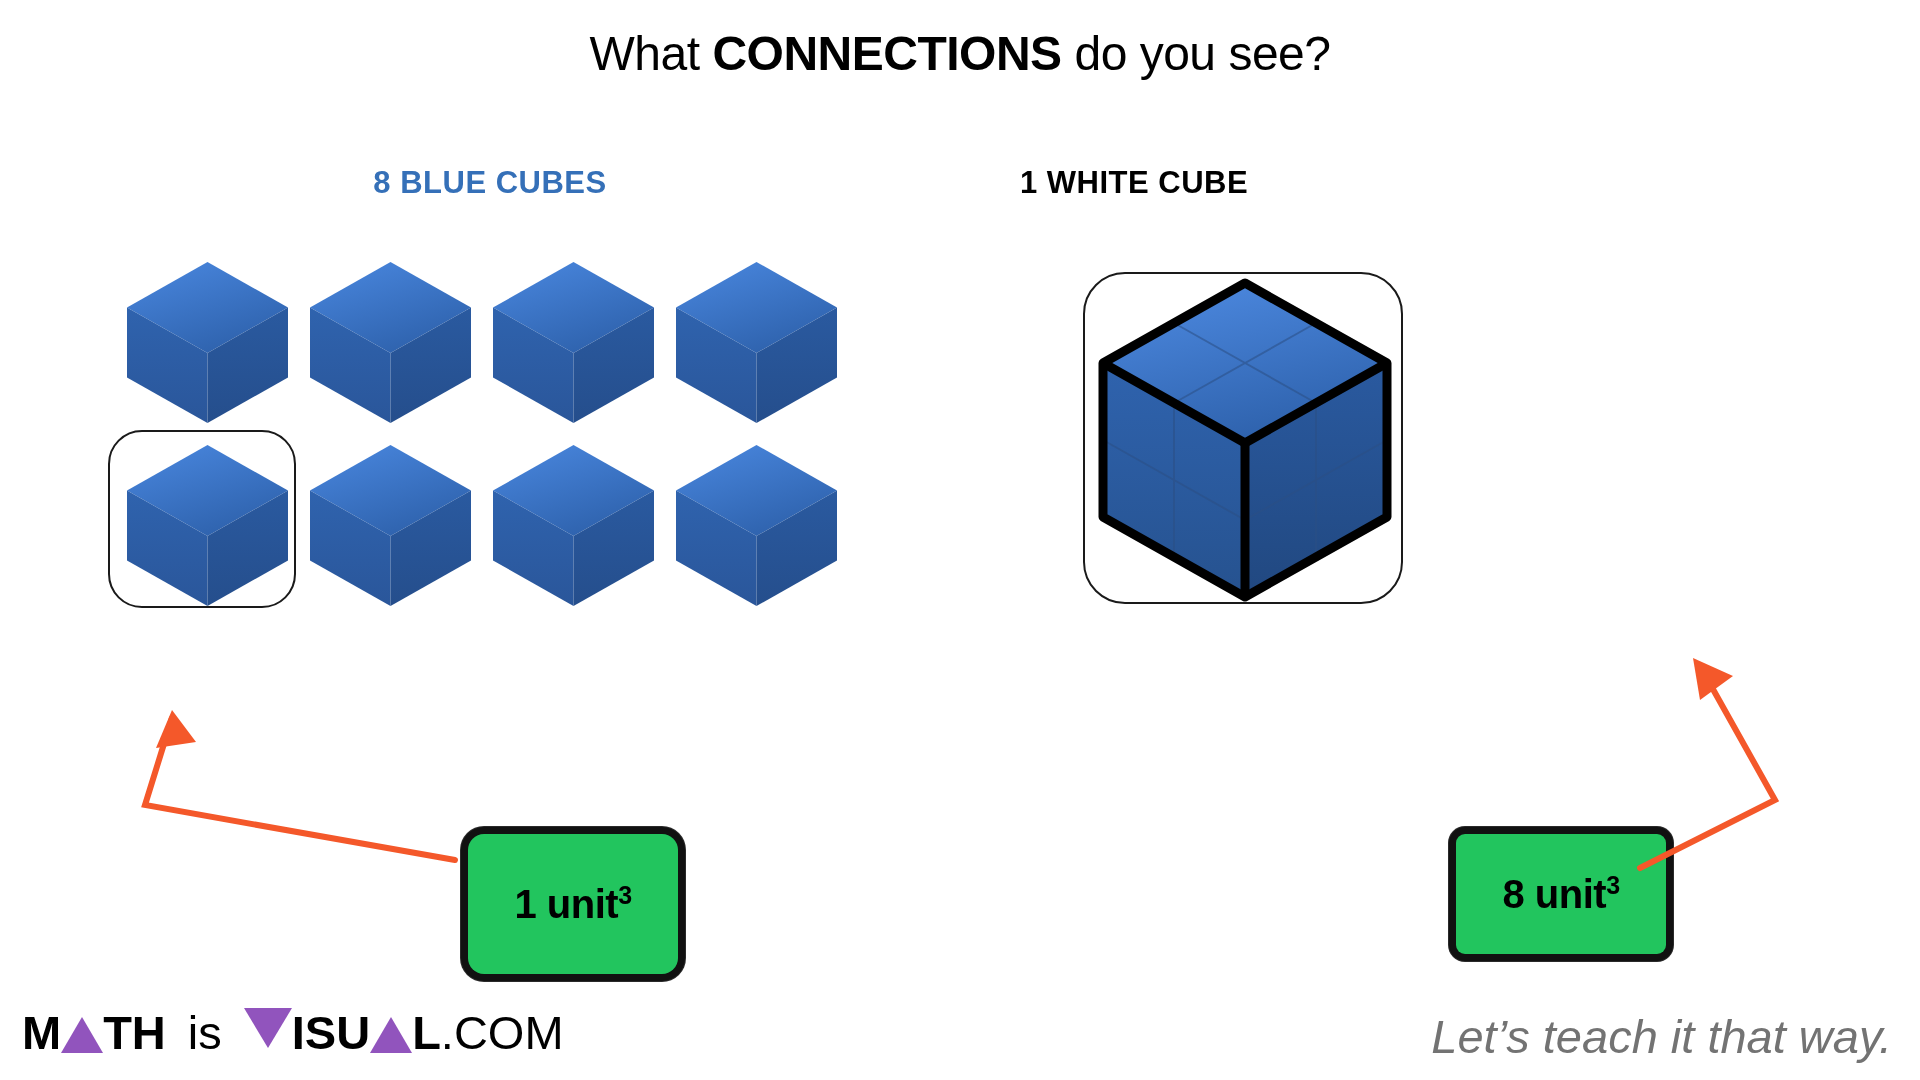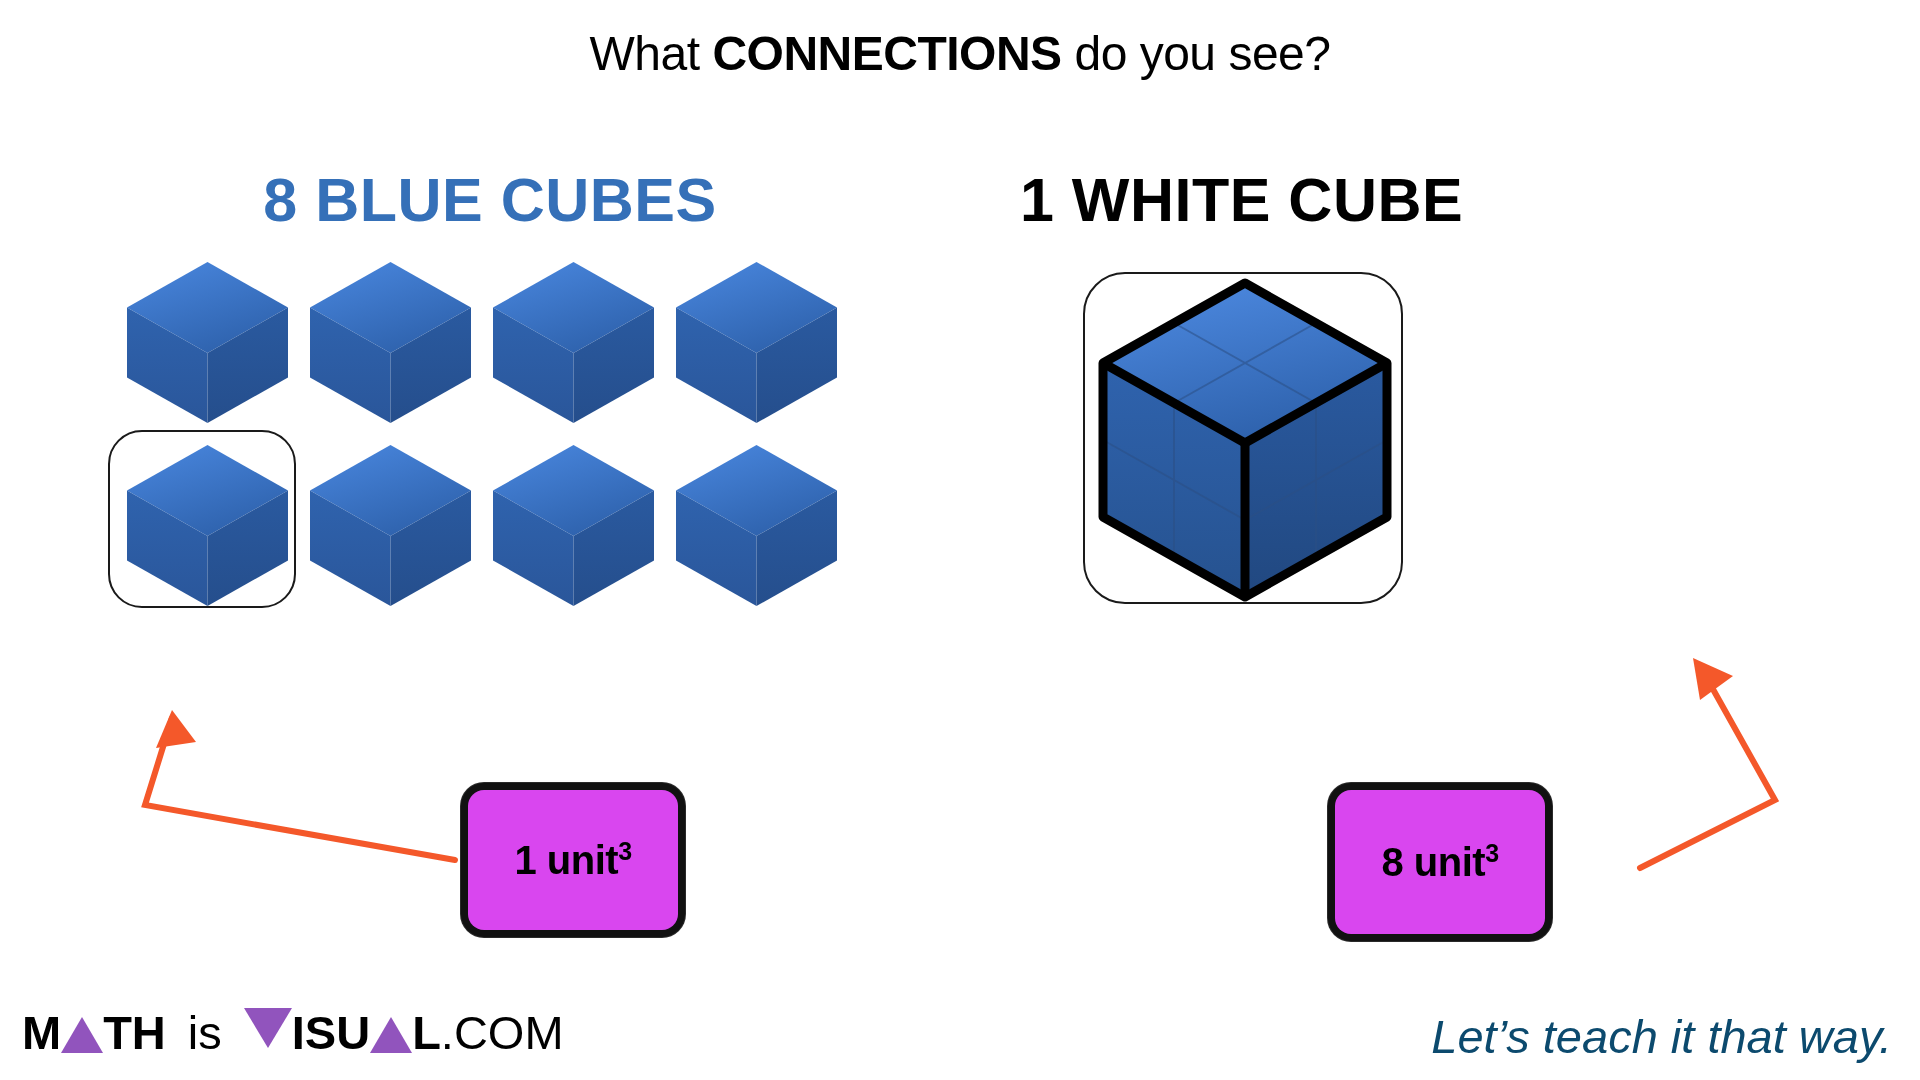--- a/index.html
+++ b/index.html
@@ -26,21 +26,21 @@
     font-weight: 300;
     color: #000;
     letter-spacing: -0.5px;
     white-space: nowrap;
   }
   #title .strong { font-weight: 800; }
 
   
   .section-heading {
     position: absolute;
-    font-size: 61px;
+    font-size: 31px;
     font-weight: 800;
     letter-spacing: 0.5px;
     white-space: nowrap;
   }
   #heading-left {
     left: 100px;
     top: 165px;
     width: 780px;
     text-align: center;
     color: #3570b8;
@@ -99,42 +99,43 @@
     left: 1083px;
     top: 272px;
     width: 320px;
     height: 332px;
     border-radius: 42px;
   }
 
   
   .callout {
     position: absolute;
-    background: #d946ef;
+    background: #22c55e;
     border-radius: 16px;
     box-sizing: border-box;
     display: flex;
     align-items: center;
     justify-content: center;
     color: #000;
     font-size: 40px;
     font-weight: 800;
     letter-spacing: -0.5px;
     box-shadow:
       0 0 0 7px #111111,
       0 0 0 8px #2a2a2a;
+    margin-top: 44px;
   }
   .callout .sup {
     font-size: 25px;
     vertical-align: super;
     line-height: 0;
     font-weight: 800;
   }
   #callout-left  { left: 468px;  top: 790px; width: 210px; height: 140px; }
-  #callout-right { left: 1335px; top: 790px; width: 210px; height: 144px; }
+  #callout-right { left: 1456px; top: 790px; width: 210px; height: 120px; border-radius: 9px; }
 
   
   #arrows {
     position: absolute;
     left: 0; top: 0;
     width: 1920px; height: 1080px;
     pointer-events: none;
   }
 
   
@@ -170,21 +171,21 @@
     border-top: 40px solid #9154bd;
     top: -4px;
   }
   #footer-tagline {
     position: absolute;
     right: 28px;
     bottom: 16px;
     font-size: 47px;
     font-style: italic;
     font-weight: 400;
-    color: #0c4a6e;
+    color: #737373;
     white-space: nowrap;
   }
 </style>
 </head>
 <body>
 
 <div id="title">
   <span>What </span><span class="strong">CONNECTIONS</span><span> do you see?</span>
 </div>
 

